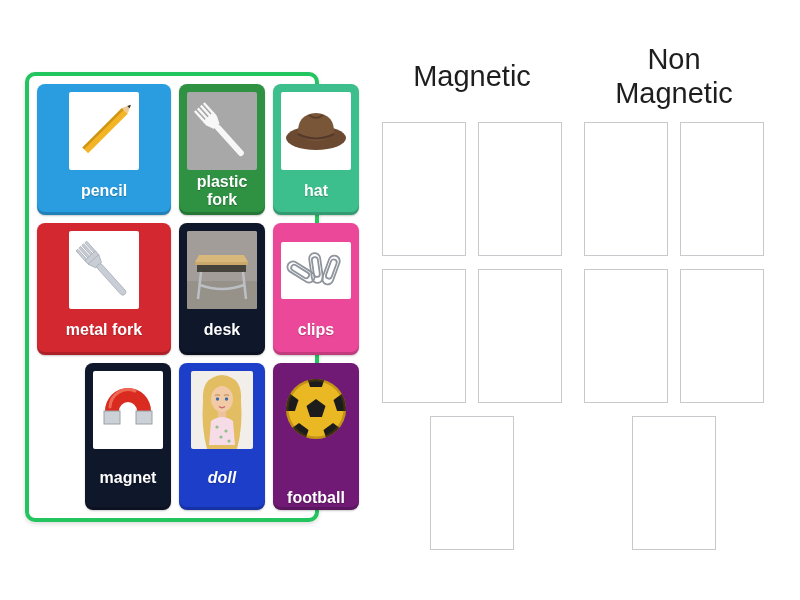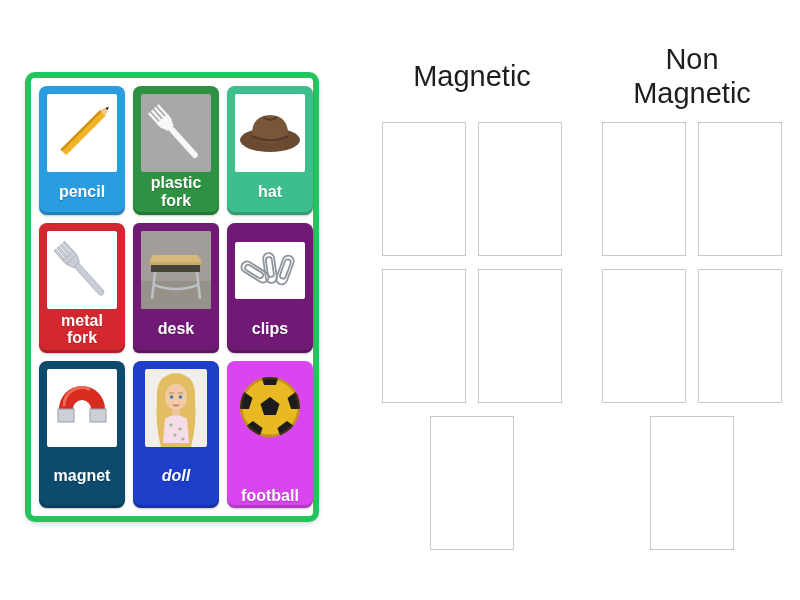--- a/index.html
+++ b/index.html
@@ -5,21 +5,21 @@
   html,body{margin:0;padding:0;}
   body{
     width:800px;height:600px;position:relative;overflow:hidden;
     background:#ffffff;font-family:"Liberation Sans",sans-serif;
   }
   .stage{position:absolute;inset:0;}
 
   
   .board{
     position:absolute;left:25px;top:72px;width:294px;height:450px;
-    box-sizing:border-box;border:6px solid #22c55e;border-radius:10px;
+    box-sizing:border-box;border:4px solid #22c55e;border-radius:10px;
     background:#ffffff;box-shadow:0 2px 4px rgba(0,0,0,.14);
     padding:8px;display:grid;grid-template-columns:repeat(3,1fr);
     grid-template-rows:repeat(3,1fr);gap:8px;
   }
   .card{
     border-radius:8px;box-sizing:border-box;
     display:flex;flex-direction:column;align-items:center;
     padding:8px 8px 4px;cursor:grab;
     box-shadow:inset 0 -3px 0 rgba(0,0,0,.18),0 1px 2px rgba(0,0,0,.22);
   }
@@ -120,41 +120,41 @@
               <rect x="27" y="19" width="14.4" height="6" rx="2"></rect>
               <polygon points="27,24 41.4,24 38,32 30.4,32"></polygon>
               <rect x="31.2" y="31" width="6" height="40" rx="3"></rect>
             </g>
           </svg>
         </div>
       </div>
       <div class="card-label">metal fork</div>
     </div>
 
-    <div class="card" style="background-color: #701a75; border-radius: 6px;">
+    <div class="card" style="background-color: #0f172a;">
       <div class="card-figure">
         <div class="card-img" style="background-color: rgb(162, 157, 152);">
           <svg width="70" height="78" viewBox="0 0 70 78">
             <rect x="0" y="0" width="70" height="78" fill="#a29d98"></rect>
             <rect x="0" y="50" width="70" height="28" fill="#969189"></rect>
             <polygon points="12,24 57,24 61,31 8,31" fill="#d9b87c"></polygon>
             <polygon points="8,31 61,31 61,34 8,34" fill="#caa86c"></polygon>
             <polygon points="10,34 59,34 59,41 10,41" fill="#46423c"></polygon>
             <g stroke="#bcc0c5" stroke-width="2.5" fill="none">
               <path d="M14,41 L11,68"></path>
               <path d="M56,41 L59,68"></path>
               <path d="M13,54 Q35,62 57,54"></path>
             </g>
           </svg>
         </div>
       </div>
       <div class="card-label">desk</div>
     </div>
 
-    <div class="card" style="background-color: #701a75;">
+    <div class="card" style="background-color: #ec4899;">
       <div class="card-figure">
         <div class="card-img small" style="background-color: rgb(255, 255, 255);">
           <svg width="70" height="57" viewBox="0 0 70 57">
             <g stroke="#8f959d" stroke-width="1.8" fill="none" stroke-linecap="round">
               <g transform="rotate(-58 20 30)">
                 <rect x="14.5" y="15" width="11" height="30" rx="5.5"></rect>
                 <rect x="17" y="19" width="6" height="20" rx="3"></rect>
               </g>
               <g transform="rotate(-8 35 26)">
                 <rect x="29.5" y="11" width="11" height="30" rx="5.5"></rect>
@@ -164,21 +164,21 @@
                 <rect x="44.5" y="13" width="11" height="30" rx="5.5"></rect>
                 <rect x="47" y="17" width="6" height="20" rx="3"></rect>
               </g>
             </g>
           </svg>
         </div>
       </div>
       <div class="card-label">clips</div>
     </div>
 
-    <div class="card" style="background-color: #0c4a6e;">
+    <div class="card" style="background-color: #0f172a; margin-left: 48px;">
       <div class="card-figure">
         <div class="card-img" style="background-color: rgb(255, 255, 255);">
           <svg width="70" height="78" viewBox="0 0 70 78">
             <path d="M12,40 A23,23 0 1 1 58,40 L44,40 A9,9 0 1 0 26,40 Z" fill="#d92b20"></path>
             <path d="M17,36 A18,18 0 0 1 42,20" fill="none" stroke="#ef6a55" stroke-width="3" stroke-linecap="round"></path>
             <g fill="#ccd1d7" stroke="#9aa0a7" stroke-width="1">
               <rect x="11" y="40" width="16" height="13"></rect>
               <rect x="43" y="40" width="16" height="13"></rect>
             </g>
           </svg>
@@ -205,21 +205,21 @@
             <circle cx="26.5" cy="28" r="1.7" fill="#3d6ea8"></circle>
             <circle cx="35.5" cy="28" r="1.7" fill="#3d6ea8"></circle>
             <path d="M24,24.5 Q26.5,23 29,24.5 M33,24.5 Q35.5,23 38,24.5" stroke="#b98c4e" stroke-width="1.2" fill="none"></path>
             <path d="M28,35.5 Q31,38 34,35.5" stroke="#c86a6e" stroke-width="1.5" fill="none"></path>
           </svg>
         </div>
       </div>
       <div class="card-label">doll</div>
     </div>
 
-    <div class="card" style="background-color: #d946ef; gap: 40px;">
+    <div class="card" style="background-color: #701a75; gap: 40px;">
       <div class="card-figure">
         <div class="card-img" style="background-color: transparent;">
           <svg width="70" height="78" viewBox="0 0 70 78">
             <defs>
               <clipPath id="ballclip">
                   <circle cx="35" cy="38" r="30"></circle>
                 </clipPath>
             </defs>
             <circle cx="35" cy="38" r="30" fill="#eab822"></circle>
             <g clip-path="url(#ballclip)" fill="#1c1c1c">
@@ -243,21 +243,21 @@
     <div class="group-header">Magnetic</div>
     <div class="slots">
       <div class="slot"></div>
       <div class="slot"></div>
       <div class="slot"></div>
       <div class="slot"></div>
       <div class="slot"></div>
     </div>
   </div>
 
-  <div class="group" style="left:602px">
+  <div class="group" style="left:584px">
     <div class="group-header">Non Magnetic</div>
     <div class="slots">
       <div class="slot"></div>
       <div class="slot"></div>
       <div class="slot"></div>
       <div class="slot"></div>
       <div class="slot"></div>
     </div>
   </div>
 

